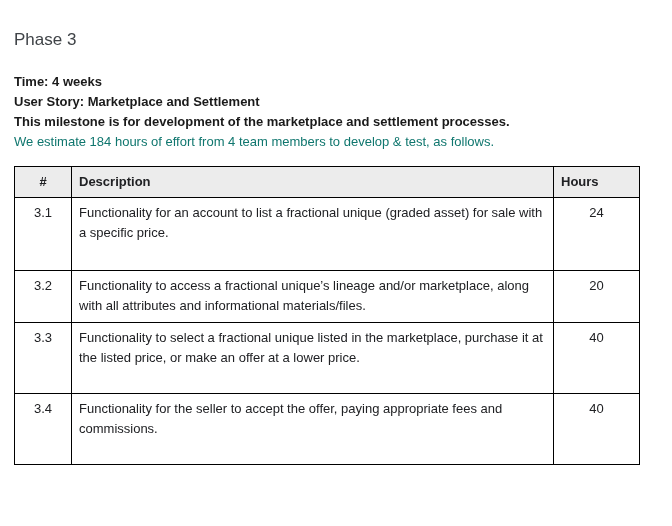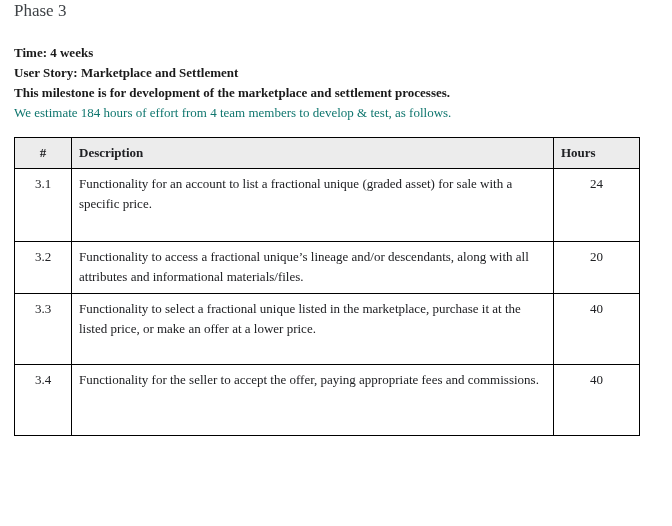--- a/index.html
+++ b/index.html
@@ -8,22 +8,21 @@
     background: #ffffff;
   }
   body {
     width: 672px;
     height: 526px;
     font-family: "Liberation Sans", sans-serif;
     color: #202124;
     overflow: hidden;
   }
   .doc {
-    padding: 0 33px 0 14px;
-    font-family: Liberation Serif, serif;
+    padding: 29px 33px 0 14px;
   }
   .page-title {
     font-size: 17px;
     line-height: 22px;
     font-weight: 400;
     color: #3f4347;
     margin: 0;
   }
   p {
     margin: 0;
@@ -97,21 +96,21 @@
       </tr>
     </thead>
     <tbody>
       <tr class="h73">
         <td class="center">3.1</td>
         <td>Functionality for an account to list a fractional unique (graded asset) for sale with a specific price.</td>
         <td class="center">24</td>
       </tr>
       <tr class="h52">
         <td class="center">3.2</td>
-        <td>Functionality to access a fractional unique’s lineage and/or descendants, along with all attributes and informational materials/files.</td>
+        <td>Functionality to access a fractional unique’s lineage and/or marketplace, along with all attributes and informational materials/files.</td>
         <td class="center">20</td>
       </tr>
       <tr class="h71">
         <td class="center">3.3</td>
         <td>Functionality to select a fractional unique listed in the marketplace, purchase it at the listed price, or make an offer at a lower price.</td>
         <td class="center">40</td>
       </tr>
       <tr class="h71">
         <td class="center">3.4</td>
         <td>Functionality for the seller to accept the offer, paying appropriate fees and commissions.</td>

